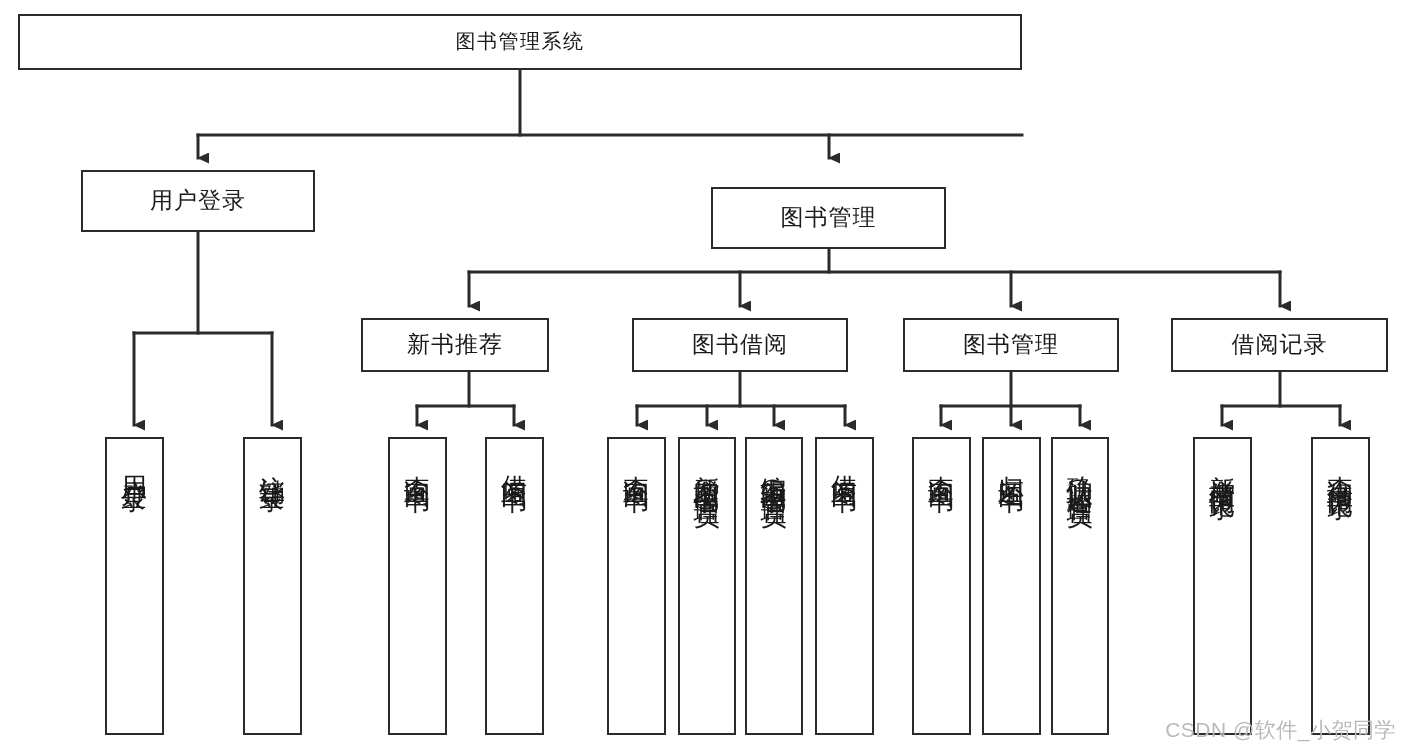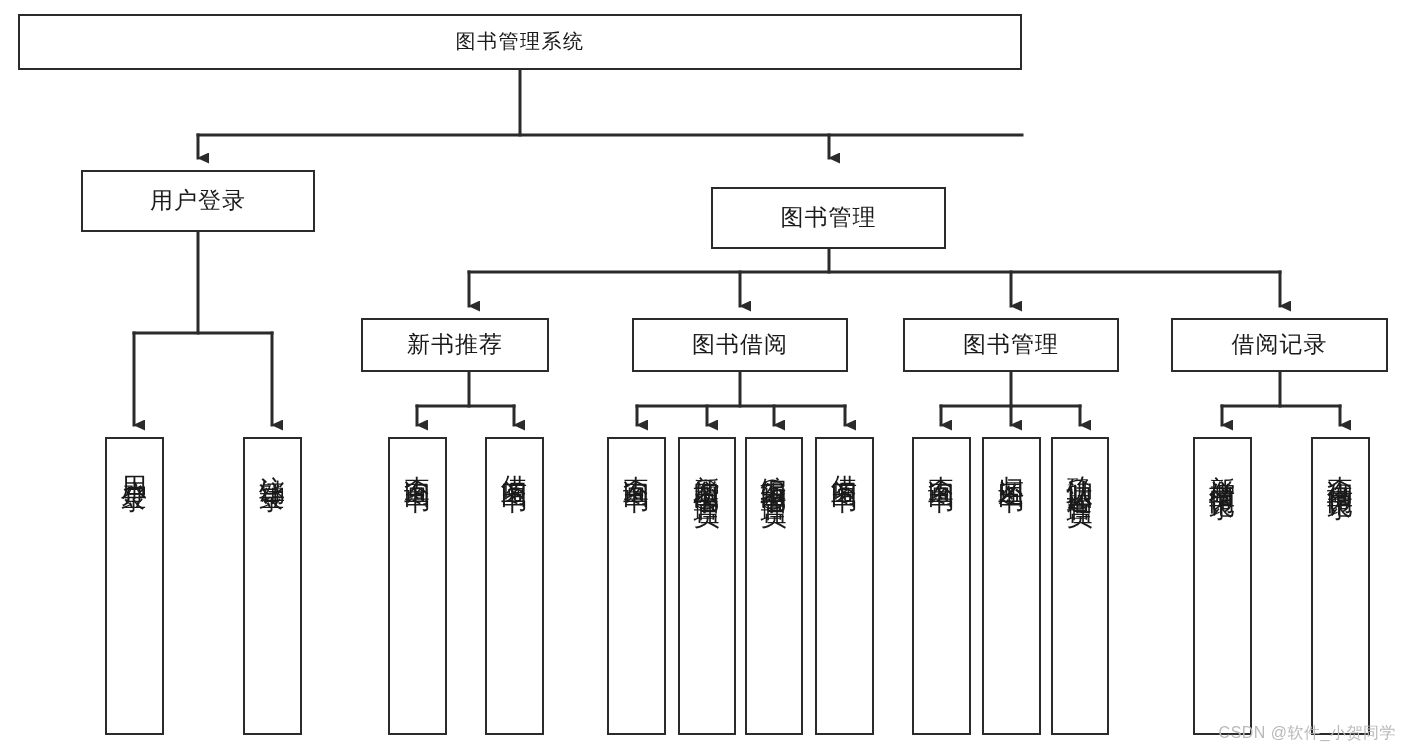--- a/index.html
+++ b/index.html
@@ -55,21 +55,21 @@
   }
   svg#wires{
     position:absolute;left:0;top:0;
     width:1405px;height:747px;
     z-index:1;
     pointer-events:none;
   }
   .wm{
     position:absolute;
     right:9px;bottom:3px;
-    font-size:16px;
+    font-size:21px;
     color:#b9b9b9;
     letter-spacing:0.5px;
     z-index:6;
     user-select:none;
     white-space:nowrap;
   }
 </style>
 </head>
 <body>
 

